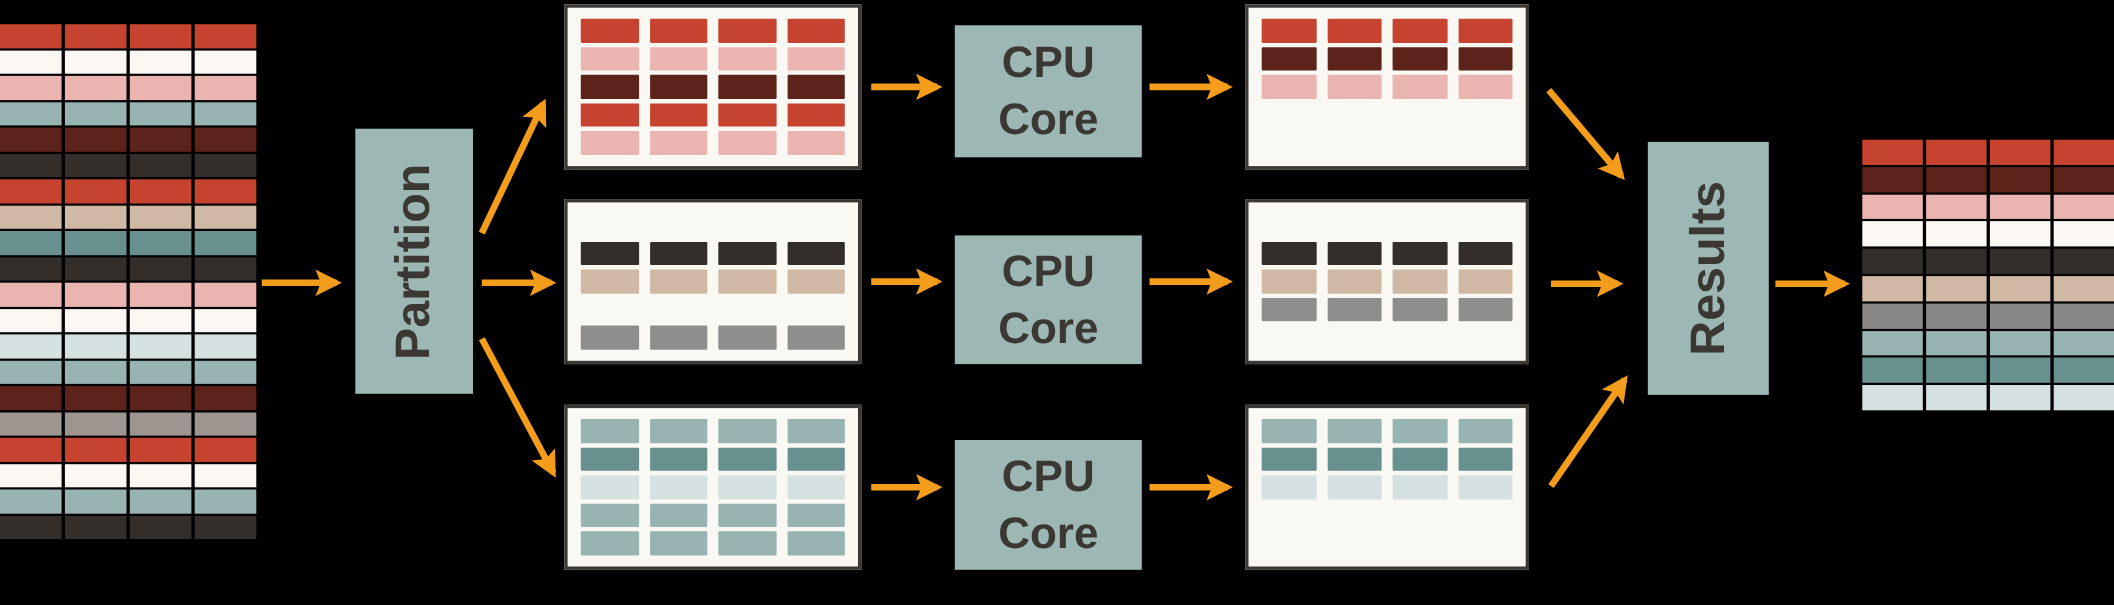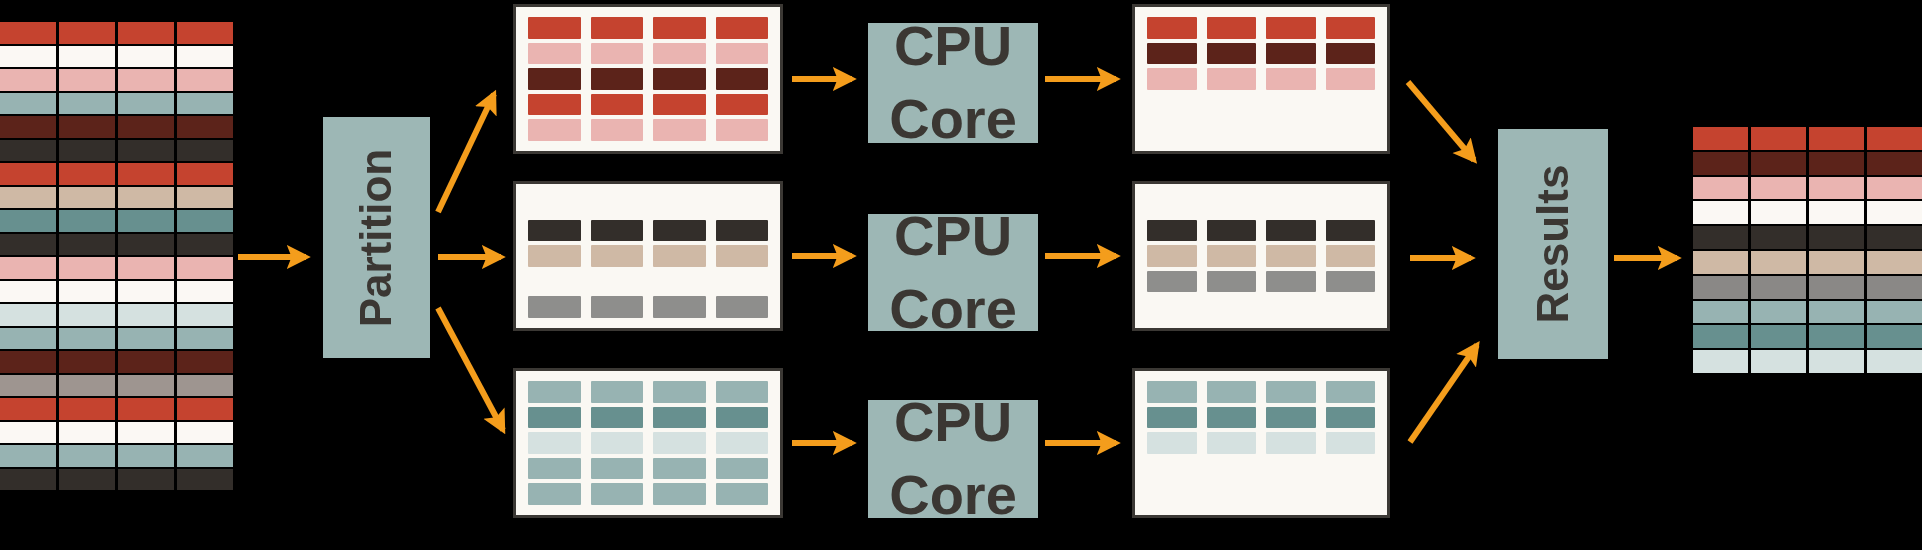--- a/index.html
+++ b/index.html
@@ -60,21 +60,21 @@
     justify-content: center;
     color: var(--box-text);
     font-weight: bold;
   }
   .teal-box .vlabel {
     transform: rotate(-90deg);
     white-space: nowrap;
     font-size: 44px;
   }
   .teal-box .hlabel {
-    font-size: 56px;
+    font-size: 40px;
     line-height: 1.3;
     text-align: center;
   }
 
   
   #arrows {
     position: absolute;
     left: 0; top: 0;
     width: 1922px; height: 550px;
     pointer-events: none;

